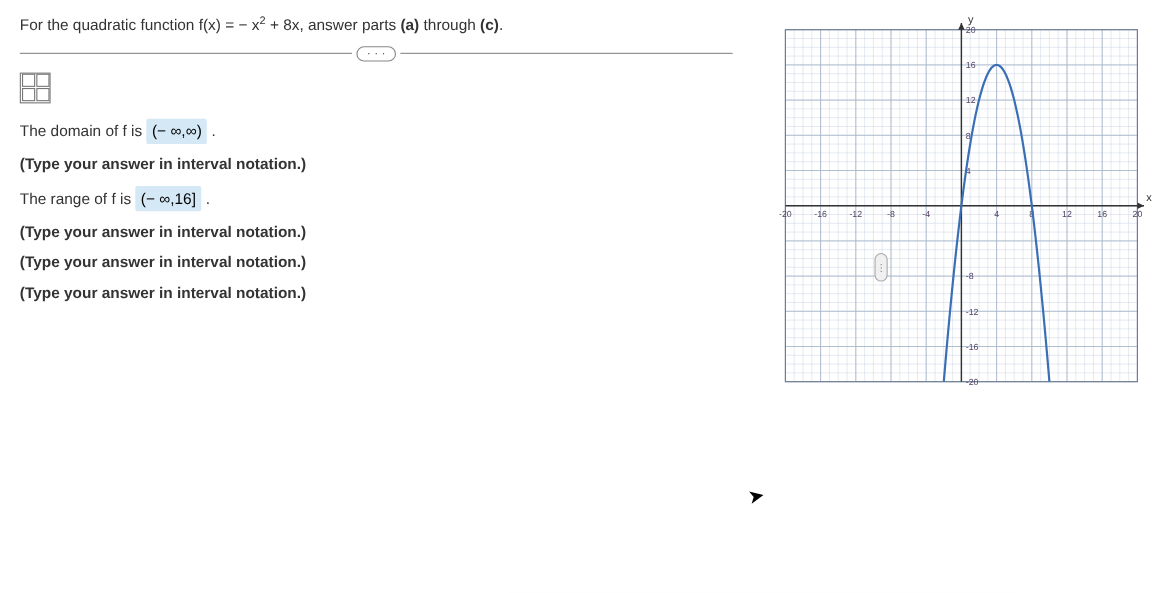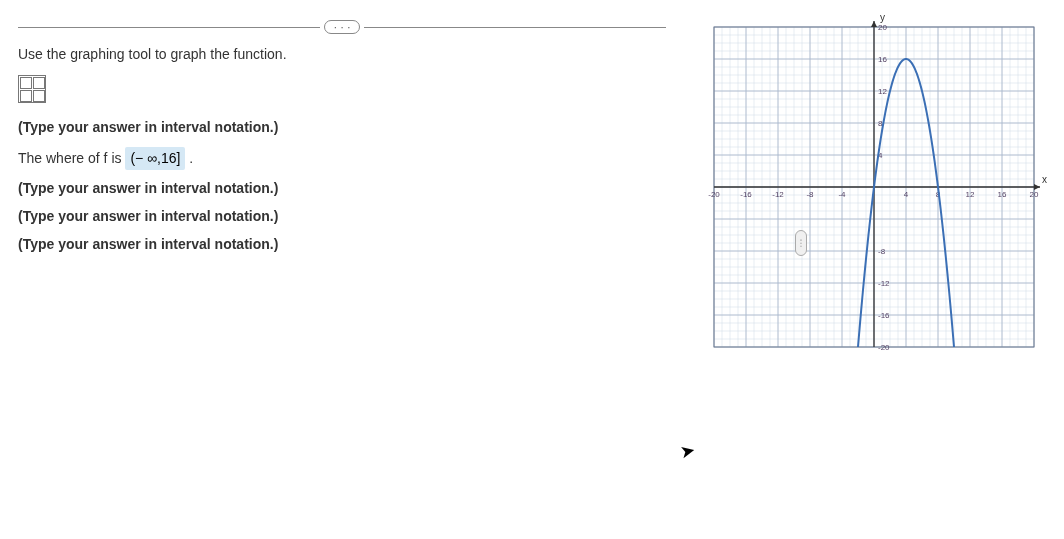--- a/index.html
+++ b/index.html
@@ -24,41 +24,46 @@
     .scroll-handle { position: absolute; left: 795px; top: 230px; width: 12px; height: 26px; border:1px solid #aaa; border-radius:6px; background:#f0f0f0; cursor:pointer; display:flex; align-items:center; justify-content:center; font-size:9px; color:#888; }
     .cursor-glyph { position:absolute; left:680px; top:440px; font-size:18px; color:#000; transform: rotate(-12deg); }
     svg { background: transparent; }
   </style>
 </head>
 <body>
 
 <div class="container">
   <div class="left-panel">
 
+    <p class="question-stem">
+      <span>For the quadratic function f(x) = − x</span><sup>2</sup><span> + 8x, answer parts </span><b>(a)</b><span> through </span><b>(c)</b><span>.</span>
+    </p>
 
     <div class="divider-row">
       <div class="hr"></div>
       <div class="more-pill">· · ·</div>
       <div class="hr"></div>
     </div>
 
-    <p class="section-text">Use the graphing tool to graph the function.</p>
 
     <div class="tool-icon">
       <span></span>
         <span></span>
         <span></span>
         <span></span>
     </div>
 
 
-    <p class="hint">(Type your answer in interval notation.)</p>
-
     <p class="section-text">
-      <span>The where of f is </span><span class="answer-box">(− ∞,16]</span><span> .</span>
+      <span>The domain of f is </span><span class="answer-box">(− ∞,∞)</span><span> .</span>
+    </p>
+    <p class="hint">(Type your answer in interval notation.)</p>
+
+    <p class="section-text">
+      <span>The range of f is </span><span class="answer-box">(− ∞,16]</span><span> .</span>
     </p>
     <p class="hint">(Type your answer in interval notation.)</p>
 
 
     <p class="hint">(Type your answer in interval notation.)</p>
 
     <p class="hint">(Type your answer in interval notation.)</p>
 
   </div>
 

